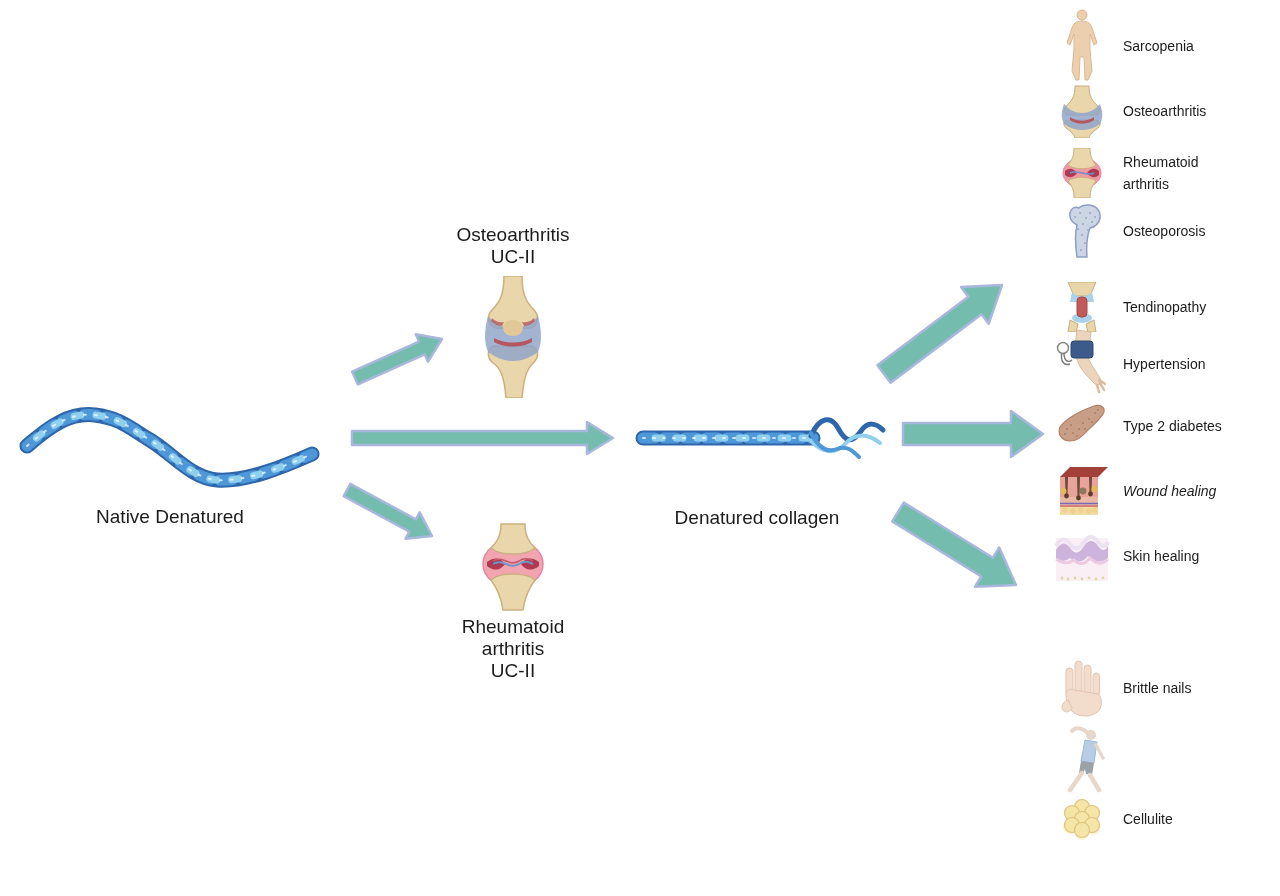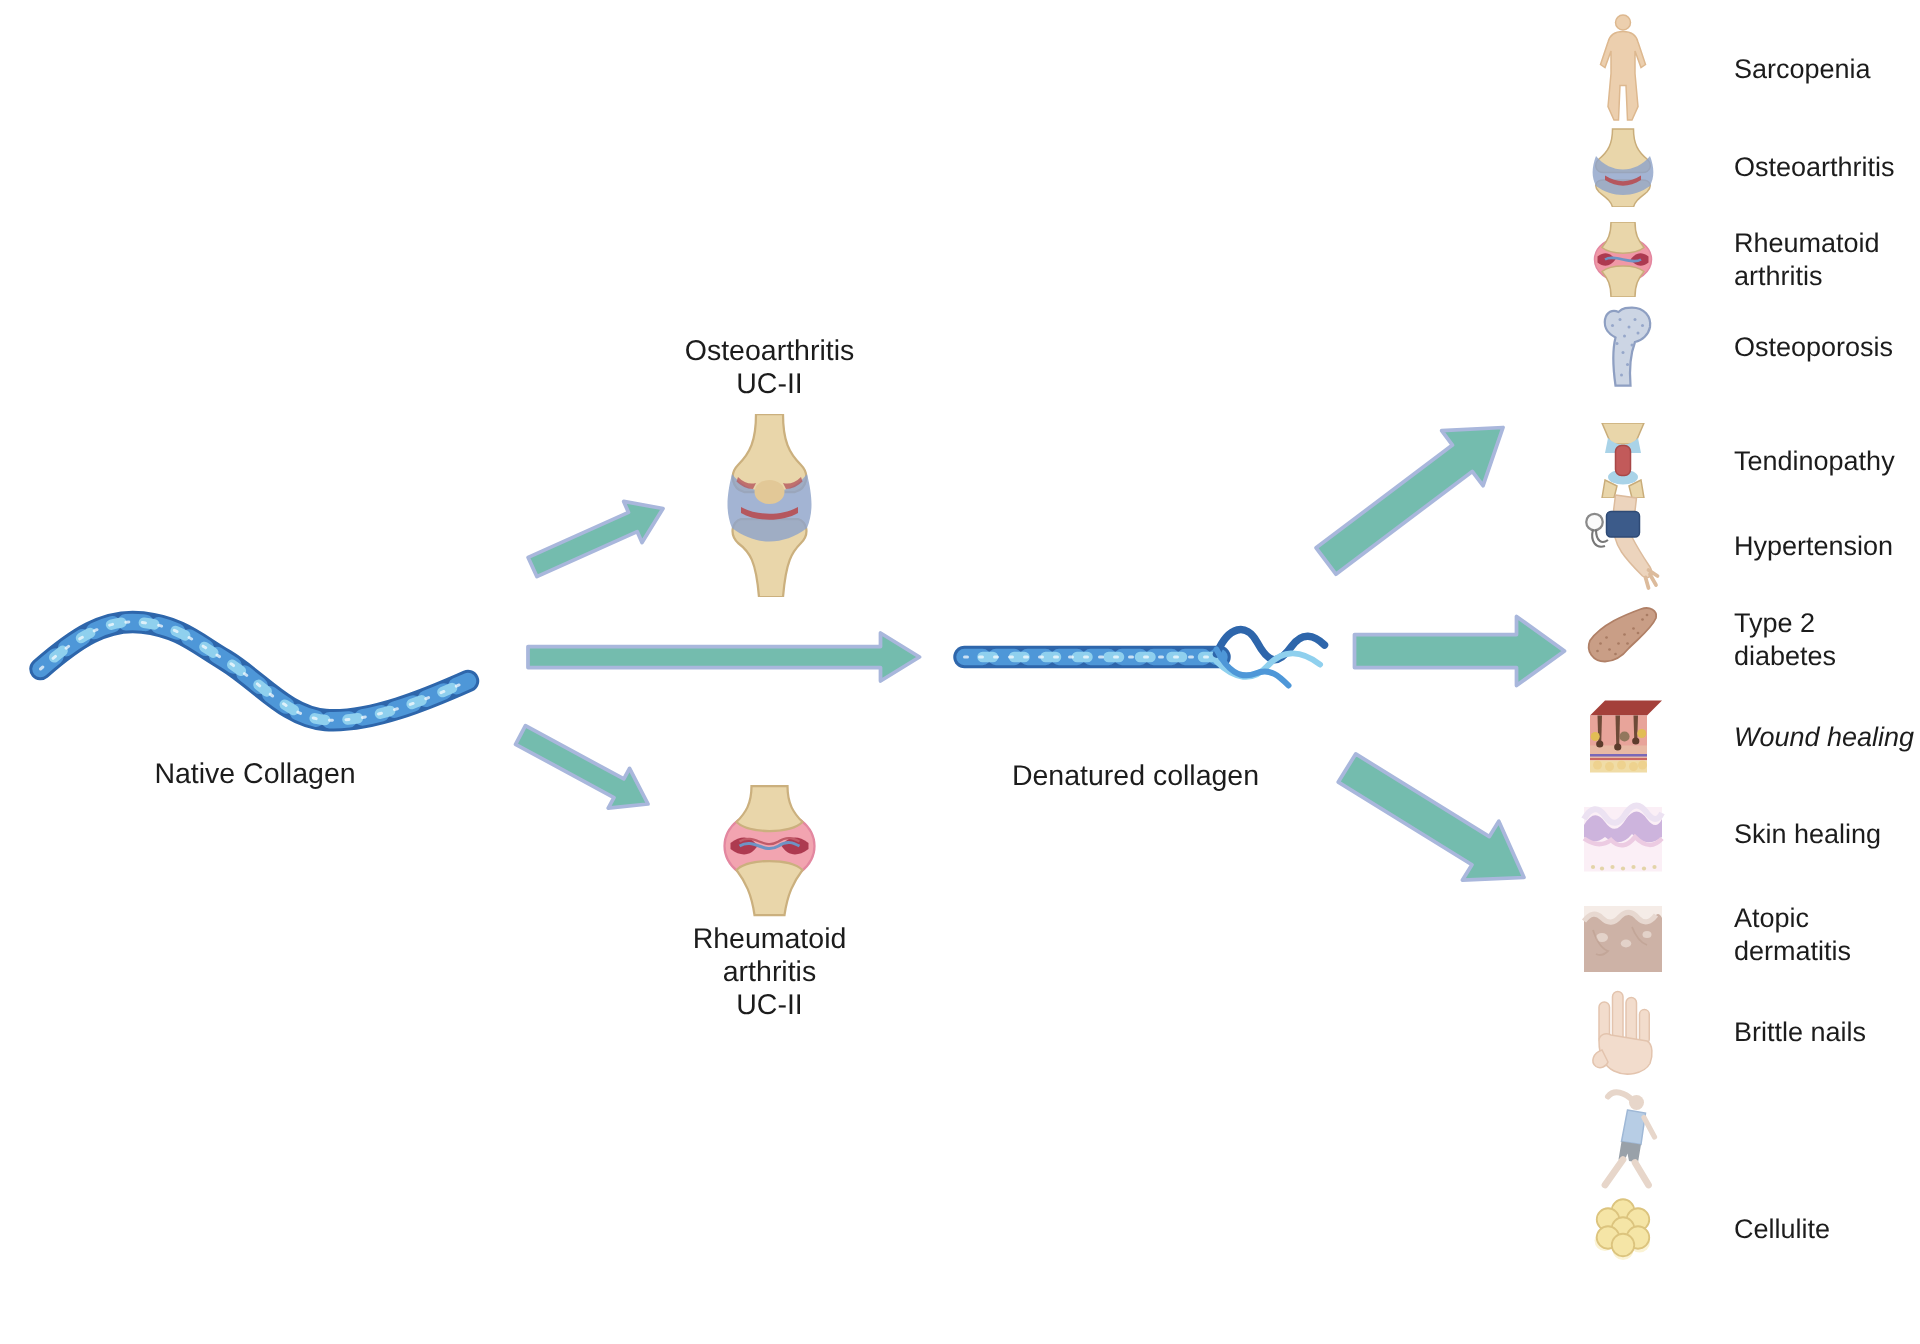--- a/index.html
+++ b/index.html
@@ -3,21 +3,21 @@
 <meta charset="utf-8">
 <style>
   html,body{margin:0;padding:0;background:#ffffff;}
   #canvas{position:relative;width:1280px;height:896px;background:#ffffff;overflow:hidden;
           font-family:"Liberation Sans", sans-serif;color:#1c1c1c;}
   .abs{position:absolute;}
   .lbl{white-space:pre-line;color:#1c1c1c;}
   .lbl.center{text-align:center;font-size:19px;line-height:22px;}
   .outrow{position:absolute;left:1048px;width:232px;display:flex;align-items:center;}
   .outrow .iconbox{width:68px;display:flex;justify-content:center;align-items:center;flex:0 0 68px;}
-  .outrow .olabel{font-size:18px;line-height:22px;padding-left:7px;white-space:pre-line;margin-left:33px;}
+  .outrow .olabel{font-size:14px;line-height:22px;padding-left:7px;white-space:pre-line;}
   svg{display:block;}
 </style>
 </head>
 <body>
 
 <div id="canvas">
 
   <svg class="abs" style="left:0;top:0" width="1280" height="896" viewBox="0 0 1280 896">
     <g fill="#74bcae" stroke="#a9b7dc" stroke-width="2.5" stroke-linejoin="round">
       <polygon points="357.9,384.4 424.8,354.4 428.0,361.7 442,339 415.8,334.3 419.0,341.6 352.1,371.6"></polygon>
@@ -30,21 +30,21 @@
   </svg>
 
   <svg class="abs" style="left:15px;top:398px" width="310" height="92" viewBox="0 0 310 92">
     <g fill="none" stroke-linecap="round">
       <path d="M12,48 C35,28 55,14 80,17 C105,20 115,30 135,42 C158,56 176,80 202,82 C232,84 270,68 297,56" stroke="#2e66ab" stroke-width="15"></path>
       <path d="M12,48 C35,28 55,14 80,17 C105,20 115,30 135,42 C158,56 176,80 202,82 C232,84 270,68 297,56" stroke="#4e97d8" stroke-width="11" stroke-dasharray="13 9"></path>
       <path d="M12,48 C35,28 55,14 80,17 C105,20 115,30 135,42 C158,56 176,80 202,82 C232,84 270,68 297,56" stroke="#8fd0ee" stroke-width="7" stroke-dasharray="7 15" stroke-dashoffset="10"></path>
       <path d="M12,48 C35,28 55,14 80,17 C105,20 115,30 135,42 C158,56 176,80 202,82 C232,84 270,68 297,56" stroke="#ffffff" stroke-width="2" stroke-dasharray="2 9" opacity="0.7"></path>
     </g>
   </svg>
-  <div class="abs lbl center" style="left:70px;top:506px;width:200px;">Native Collagen</div>
+  <div class="abs lbl center" style="left:70px;top:506px;width:200px;">Native Denatured</div>
 
   <div class="abs lbl center" style="left:413px;top:224px;width:200px;">Osteoarthritis
 UC-II</div>
   <svg class="abs" style="left:474px;top:276px" width="78" height="122" viewBox="0 0 78 122">
     <path d="M30,0 L48,0 C48,18 52,26 60,34 C66,40 64,50 56,52 L22,52 C14,50 12,40 18,34 C26,26 30,18 30,0 Z" fill="#e9d6aa" stroke="#cbb07e" stroke-width="1.5"></path>
     <path d="M20,70 L58,70 C64,72 66,80 60,86 C54,92 50,98 48,122 L32,122 C30,98 26,92 18,86 C12,80 14,72 20,70 Z" fill="#e9d6aa" stroke="#cbb07e" stroke-width="1.5"></path>
     <path d="M14,40 C26,56 52,56 64,40 C68,56 68,66 64,76 C48,88 30,88 14,76 C10,66 10,56 14,40 Z" fill="#8fa3c9" opacity="0.82"></path>
     <ellipse cx="39" cy="52" rx="10" ry="8" fill="#e2c897"></ellipse>
     <path d="M20,62 C30,68 48,68 58,62 L58,66 C48,72 30,72 20,66 Z" fill="#b5575e"></path>
     <path d="M18,42 C22,46 26,47 30,46 L28,50 C24,50 20,48 17,45 Z" fill="#b5575e" opacity="0.8"></path>
@@ -233,35 +233,20 @@
           <circle cx="28" cy="49" r="1.4"></circle>
             <circle cx="35" cy="48" r="1.4"></circle>
             <circle cx="42" cy="49" r="1.4"></circle>
           <circle cx="49" cy="48" r="1.4"></circle>
         </g>
       </svg>
     </div>
     <div class="olabel">Skin healing</div>
   </div>
 
-  <div class="outrow" style="top:597px;height:52px;">
-    <div class="iconbox">
-      <svg width="56" height="50" viewBox="0 0 56 50">
-        <rect x="2" y="6" width="52" height="44" fill="#f5ece7"></rect>
-        <path d="M2,16 Q8,8 14,14 Q20,20 26,13 Q32,7 38,14 Q44,20 50,12 Q52,10 54,14 L54,50 L2,50 Z" fill="#cdb2a6"></path>
-        <path d="M2,16 Q8,8 14,14 Q20,20 26,13 Q32,7 38,14 Q44,20 50,12" fill="none" stroke="#e7d8d0" stroke-width="3.5"></path>
-        <ellipse cx="14" cy="27" rx="4" ry="3" fill="#e3d2c9"></ellipse>
-        <ellipse cx="30" cy="31" rx="3.5" ry="2.6" fill="#e3d2c9"></ellipse>
-        <ellipse cx="44" cy="25" rx="3" ry="2.4" fill="#e3d2c9"></ellipse>
-        <path d="M8,22 Q12,34 18,36 Q14,40 10,38 M34,20 Q38,30 44,32" fill="none" stroke="#bfa193" stroke-width="1.2" opacity="0.7"></path>
-      </svg>
-    </div>
-    <div class="olabel">Atopic
-dermatitis</div>
-  </div>
 
   <div class="outrow" style="top:658px;height:60px;">
     <div class="iconbox">
       <svg width="48" height="60" viewBox="0 0 48 60">
         <g fill="#f2dccc" stroke="#e3c4ae">
           <rect x="8" y="10" width="7" height="28" rx="3.5"></rect>
           <rect x="17" y="3" width="7" height="35" rx="3.5"></rect>
           <rect x="26" y="7" width="7" height="31" rx="3.5"></rect>
           <rect x="35" y="15" width="6.5" height="23" rx="3.2"></rect>
           <path d="M8,36 C8,32 12,30 16,32 L40,36 C44,38 44,46 42,51 C38,58 26,60 18,56 C10,52 8,44 8,36 Z"></path>

